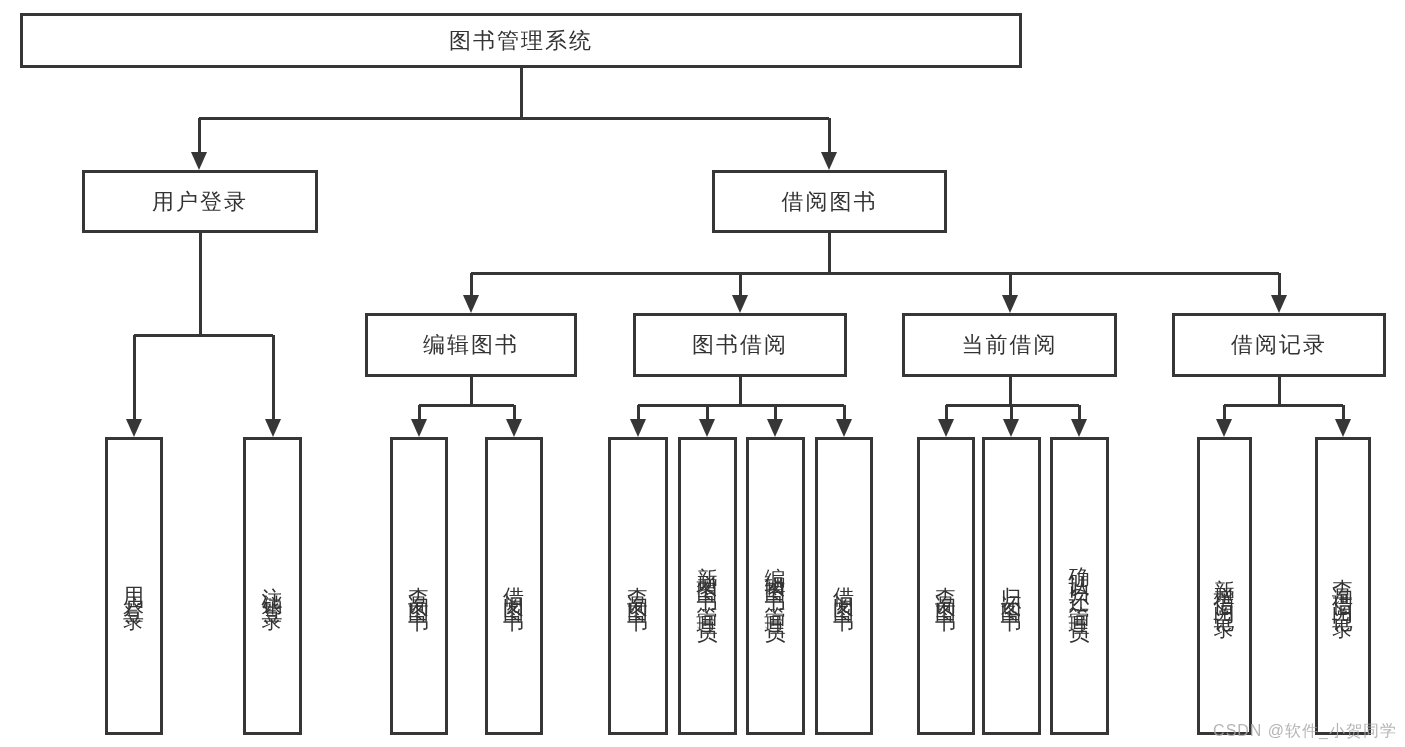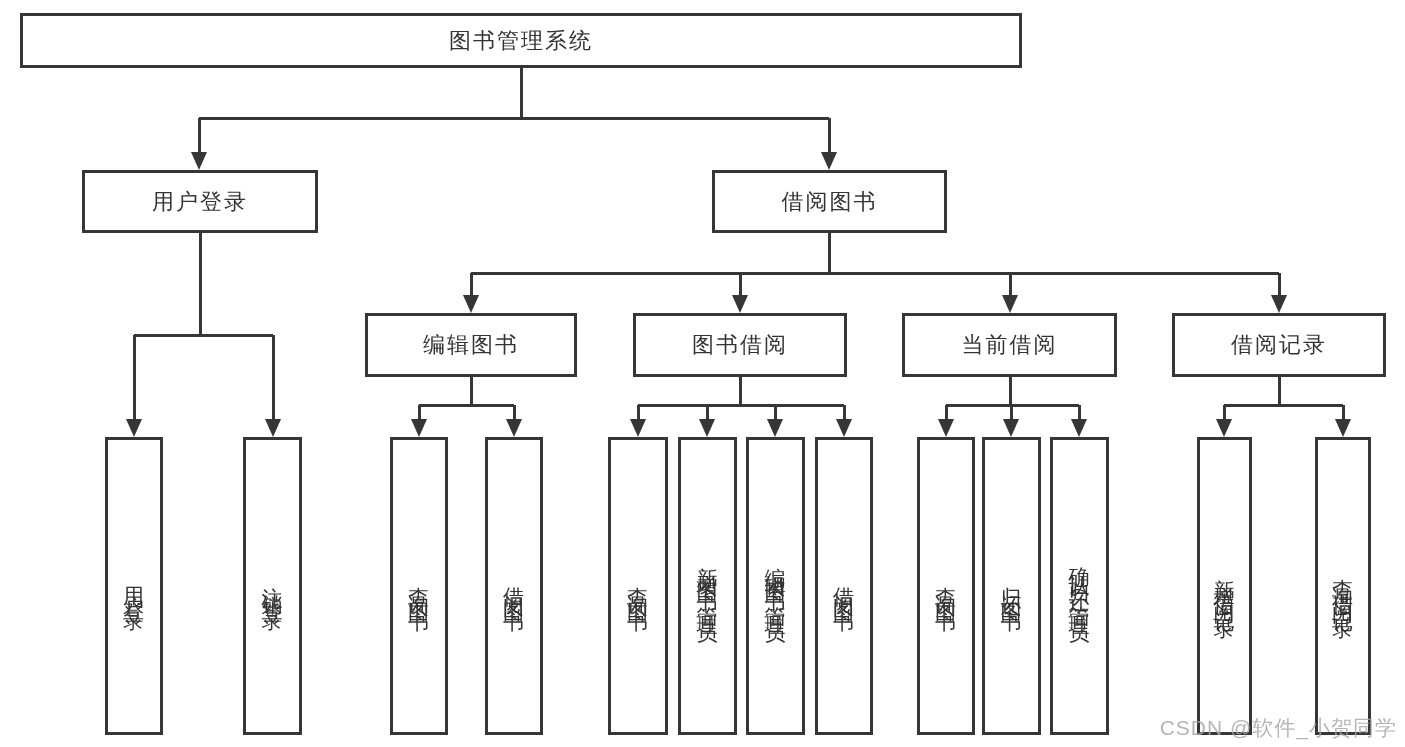--- a/index.html
+++ b/index.html
@@ -31,21 +31,21 @@
     writing-mode:vertical-rl;
     font-size:21px;
     letter-spacing:8px;
     line-height:1;
     white-space:nowrap;
   }
   .watermark{
     position:absolute;
     right:8px;
     bottom:5px;
-    font-size:21px;
+    font-size:16px;
     color:rgba(168,168,168,0.85);
     letter-spacing:1px;
     z-index:3;
     white-space:nowrap;
   }
 </style>
 </head>
 <body>
 
 <div id="stage">

